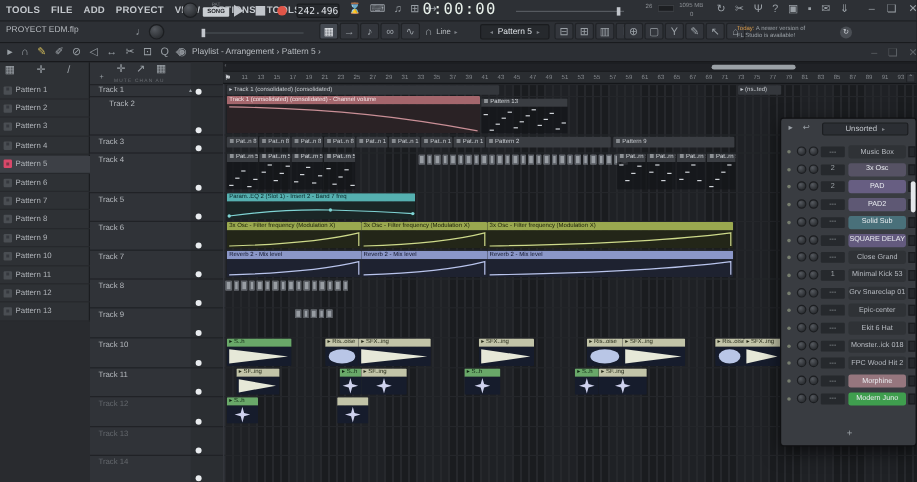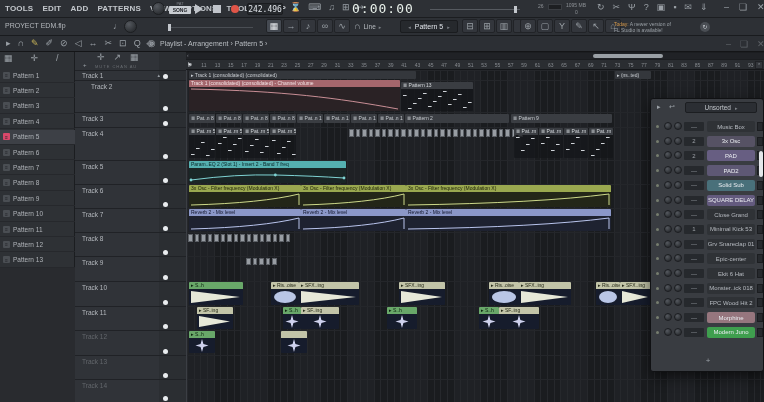--- a/index.html
+++ b/index.html
@@ -73,23 +73,23 @@
   svg{display:block;}
 </style>
 </head>
 <body>
 
 <div id="stage">
 
   <div class="abs row1">
     <div class="menu" id="mainMenu">
         <span>TOOLS</span>
-        <span>EDIT</span>
+        <span>FILE</span>
         <span>ADD</span>
-        <span>PATTERNS</span>
+        <span>PROYECT</span>
         <span>VIEW</span>
         <span>OPTIONS</span>
         <span>TOOLS</span>
         <span>HELP</span>
       </div>
     <div class="abs knob" style="left:152px;top:2px;width:13px;height:13px;"></div>
     <div class="abs" style="left:169px;top:1px;width:22px;height:16px;">
       <div style="font-size:4px;color:#7e8288;text-align:center;">PAT</div>
       <div style="background:#c9cdd2;color:#23252a;font-size:5px;font-weight:bold;text-align:center;border-radius:1px;height:8px;line-height:8px;">SONG</div>
     </div>

